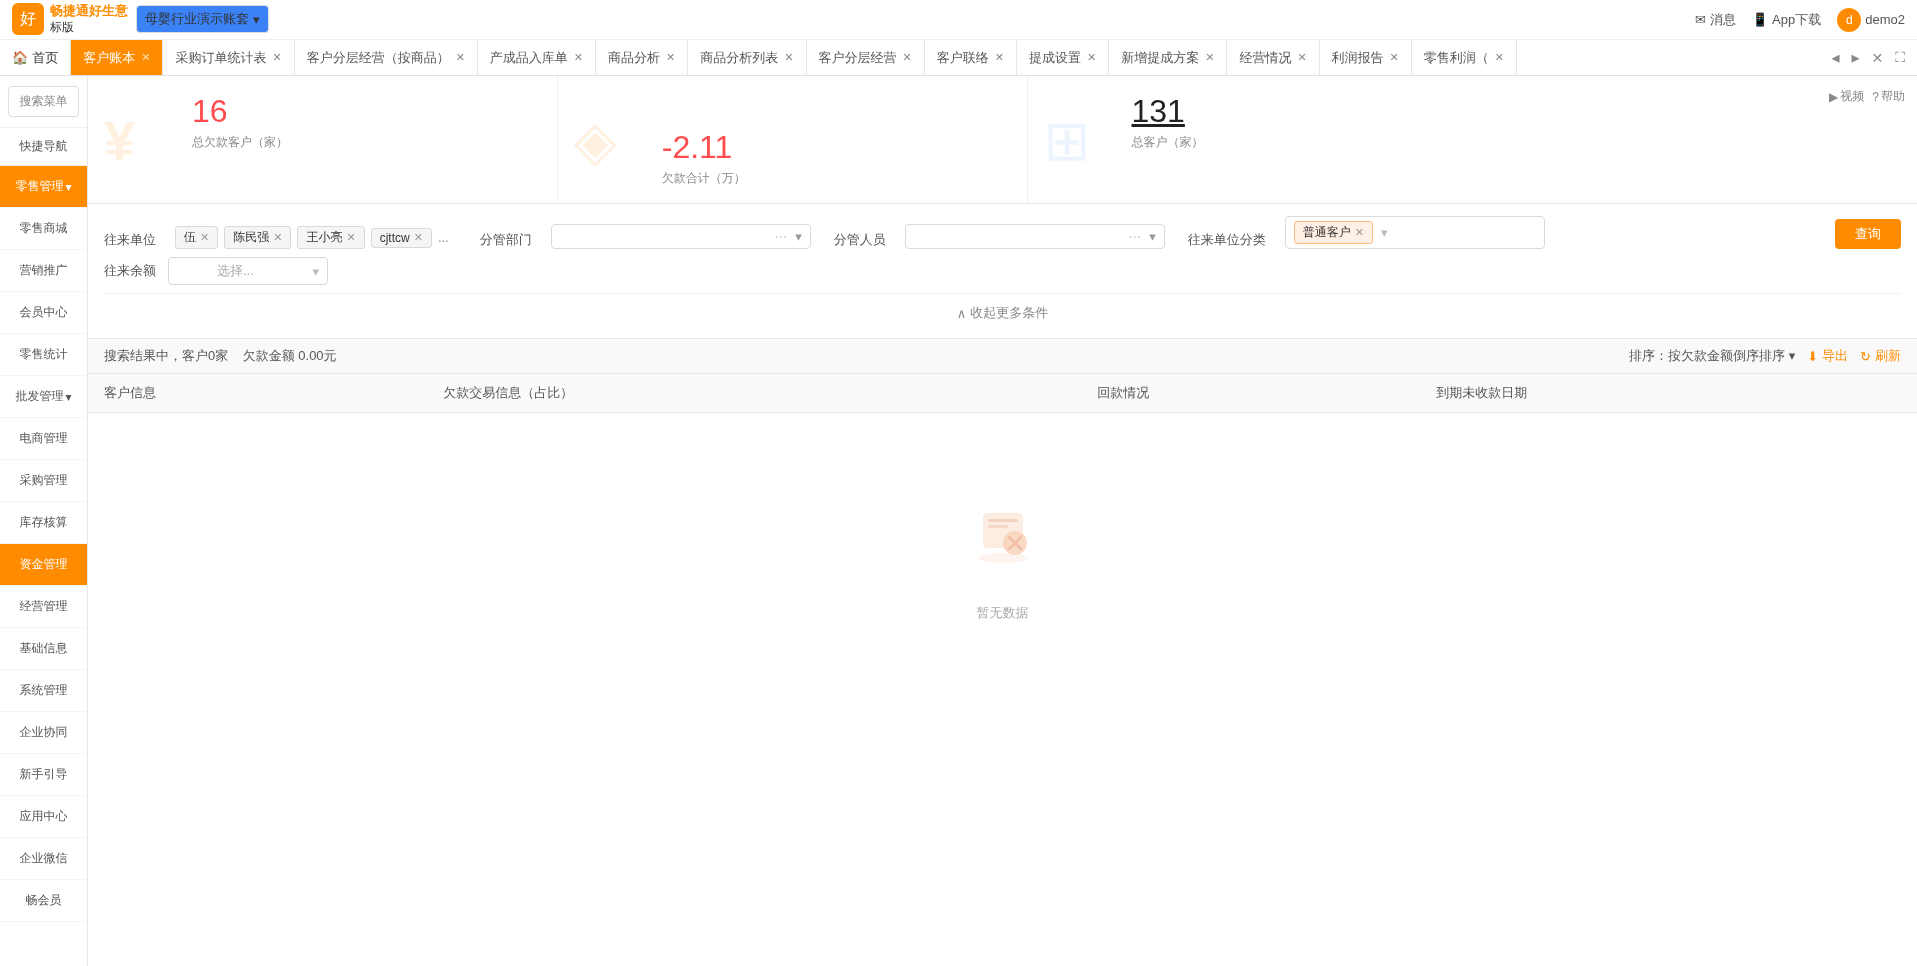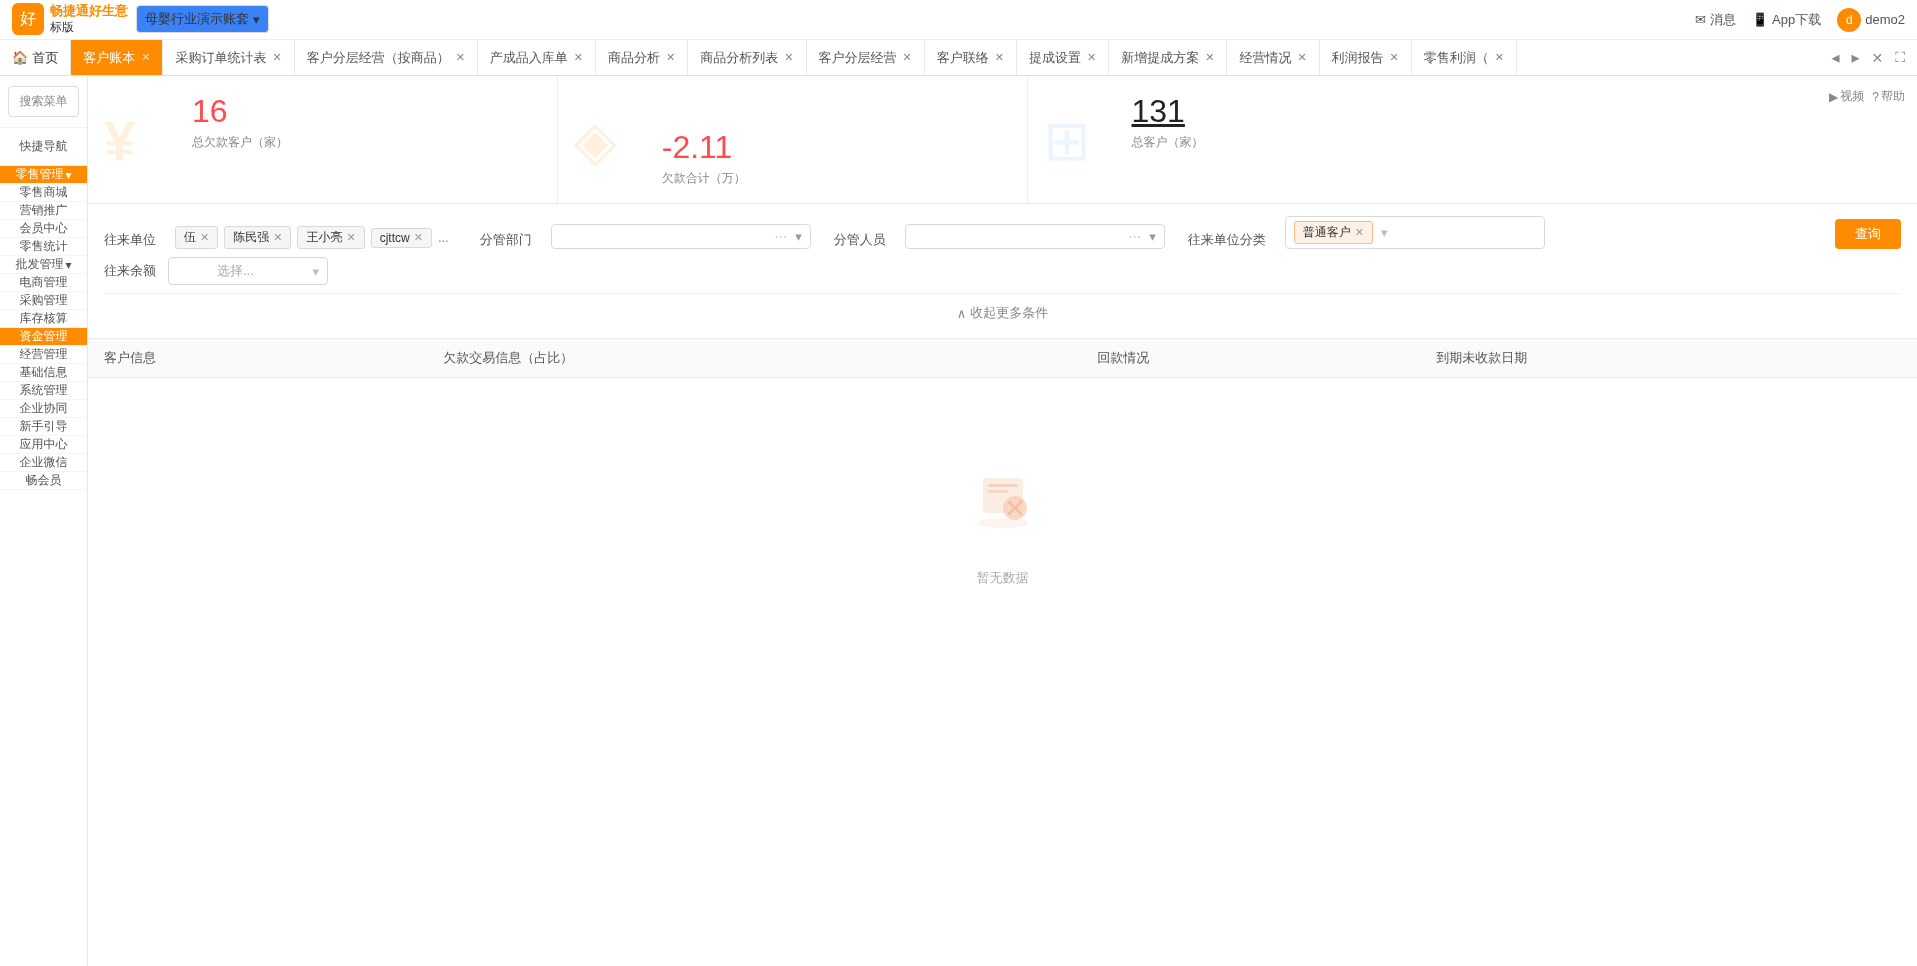--- a/index.html
+++ b/index.html
@@ -26,21 +26,21 @@
     .nav-tab-actions span { cursor: pointer; font-size: 16px; color: #888; padding: 2px 4px; }
 
     
     .main-layout { display: flex; height: calc(966px - 76px); }
 
     
     .sidebar { width: 88px; background: #fff; border-right: 1px solid #e8e8e8; display: flex; flex-direction: column; }
     .sidebar-search { padding: 10px 8px; border-bottom: 1px solid #f0f0f0; }
     .sidebar-search-btn { width: 100%; padding: 6px 4px; background: #fff; border: 1px solid #ddd; border-radius: 4px; font-size: 12px; color: #888; cursor: pointer; text-align: center; }
     .sidebar-nav-btn { padding: 10px 8px; border-bottom: 1px solid #f0f0f0; text-align: center; font-size: 12px; color: #555; cursor: pointer; }
-    .sidebar-item { padding: 0 8px; text-align: center; font-size: 12px; color: #555; cursor: pointer; border-bottom: 1px solid #f5f5f5; }
+    .sidebar-item { padding: 12px 8px; text-align: center; font-size: 12px; color: #555; cursor: pointer; border-bottom: 1px solid #f5f5f5; }
     .sidebar-item.active { background: #ff8c00; color: #fff; }
     .sidebar-item.has-sub { display: flex; align-items: center; justify-content: center; gap: 2px; }
 
     
     .content-area { flex: 1; display: flex; flex-direction: column; overflow: hidden; background: #f5f5f5; }
 
     
     .stats-row { display: flex; background: #fff; border-bottom: 1px solid #e8e8e8; padding: 0; }
     .stat-card { flex: 1; padding: 16px 24px; display: flex; flex-direction: column; align-items: flex-start; position: relative; border-right: 1px solid #f0f0f0; min-height: 90px; }
     .stat-value { font-size: 32px; font-weight: normal; color: #ff4d4f; line-height: 1.2; }
@@ -328,20 +328,41 @@
         </div>
       </div>
       <div style="display:flex;justify-content:center;border-top:1px solid #f0f0f0;margin-top:8px;padding-top:6px;">
         <div class="collapse-btn">
           <span>∧</span>
           <span>收起更多条件</span>
         </div>
       </div>
     </div>
 
+    <div class="results-bar">
+      <div>
+        <span>搜索结果中，客户0家</span>
+        &nbsp;&nbsp;
+        <span>欠款金额 0.00元</span>
+      </div>
+      <div class="results-actions">
+        <span>
+          <span>排序：按欠款金额倒序排序</span>
+          <span>▾</span>
+        </span>
+        <span class="results-action-btn">
+          <span style="color:#ff8c00;">⬇</span>
+          <span>导出</span>
+        </span>
+        <span class="results-action-btn">
+          <span style="color:#ff8c00;">↻</span>
+          <span>刷新</span>
+        </span>
+      </div>
+    </div>
 
     <div class="table-wrapper">
       <table class="data-table">
         <thead>
           <tr>
             <th>客户信息</th>
             <th>欠款交易信息（占比）</th>
             <th>回款情况</th>
             <th>到期未收款日期</th>
           </tr>

